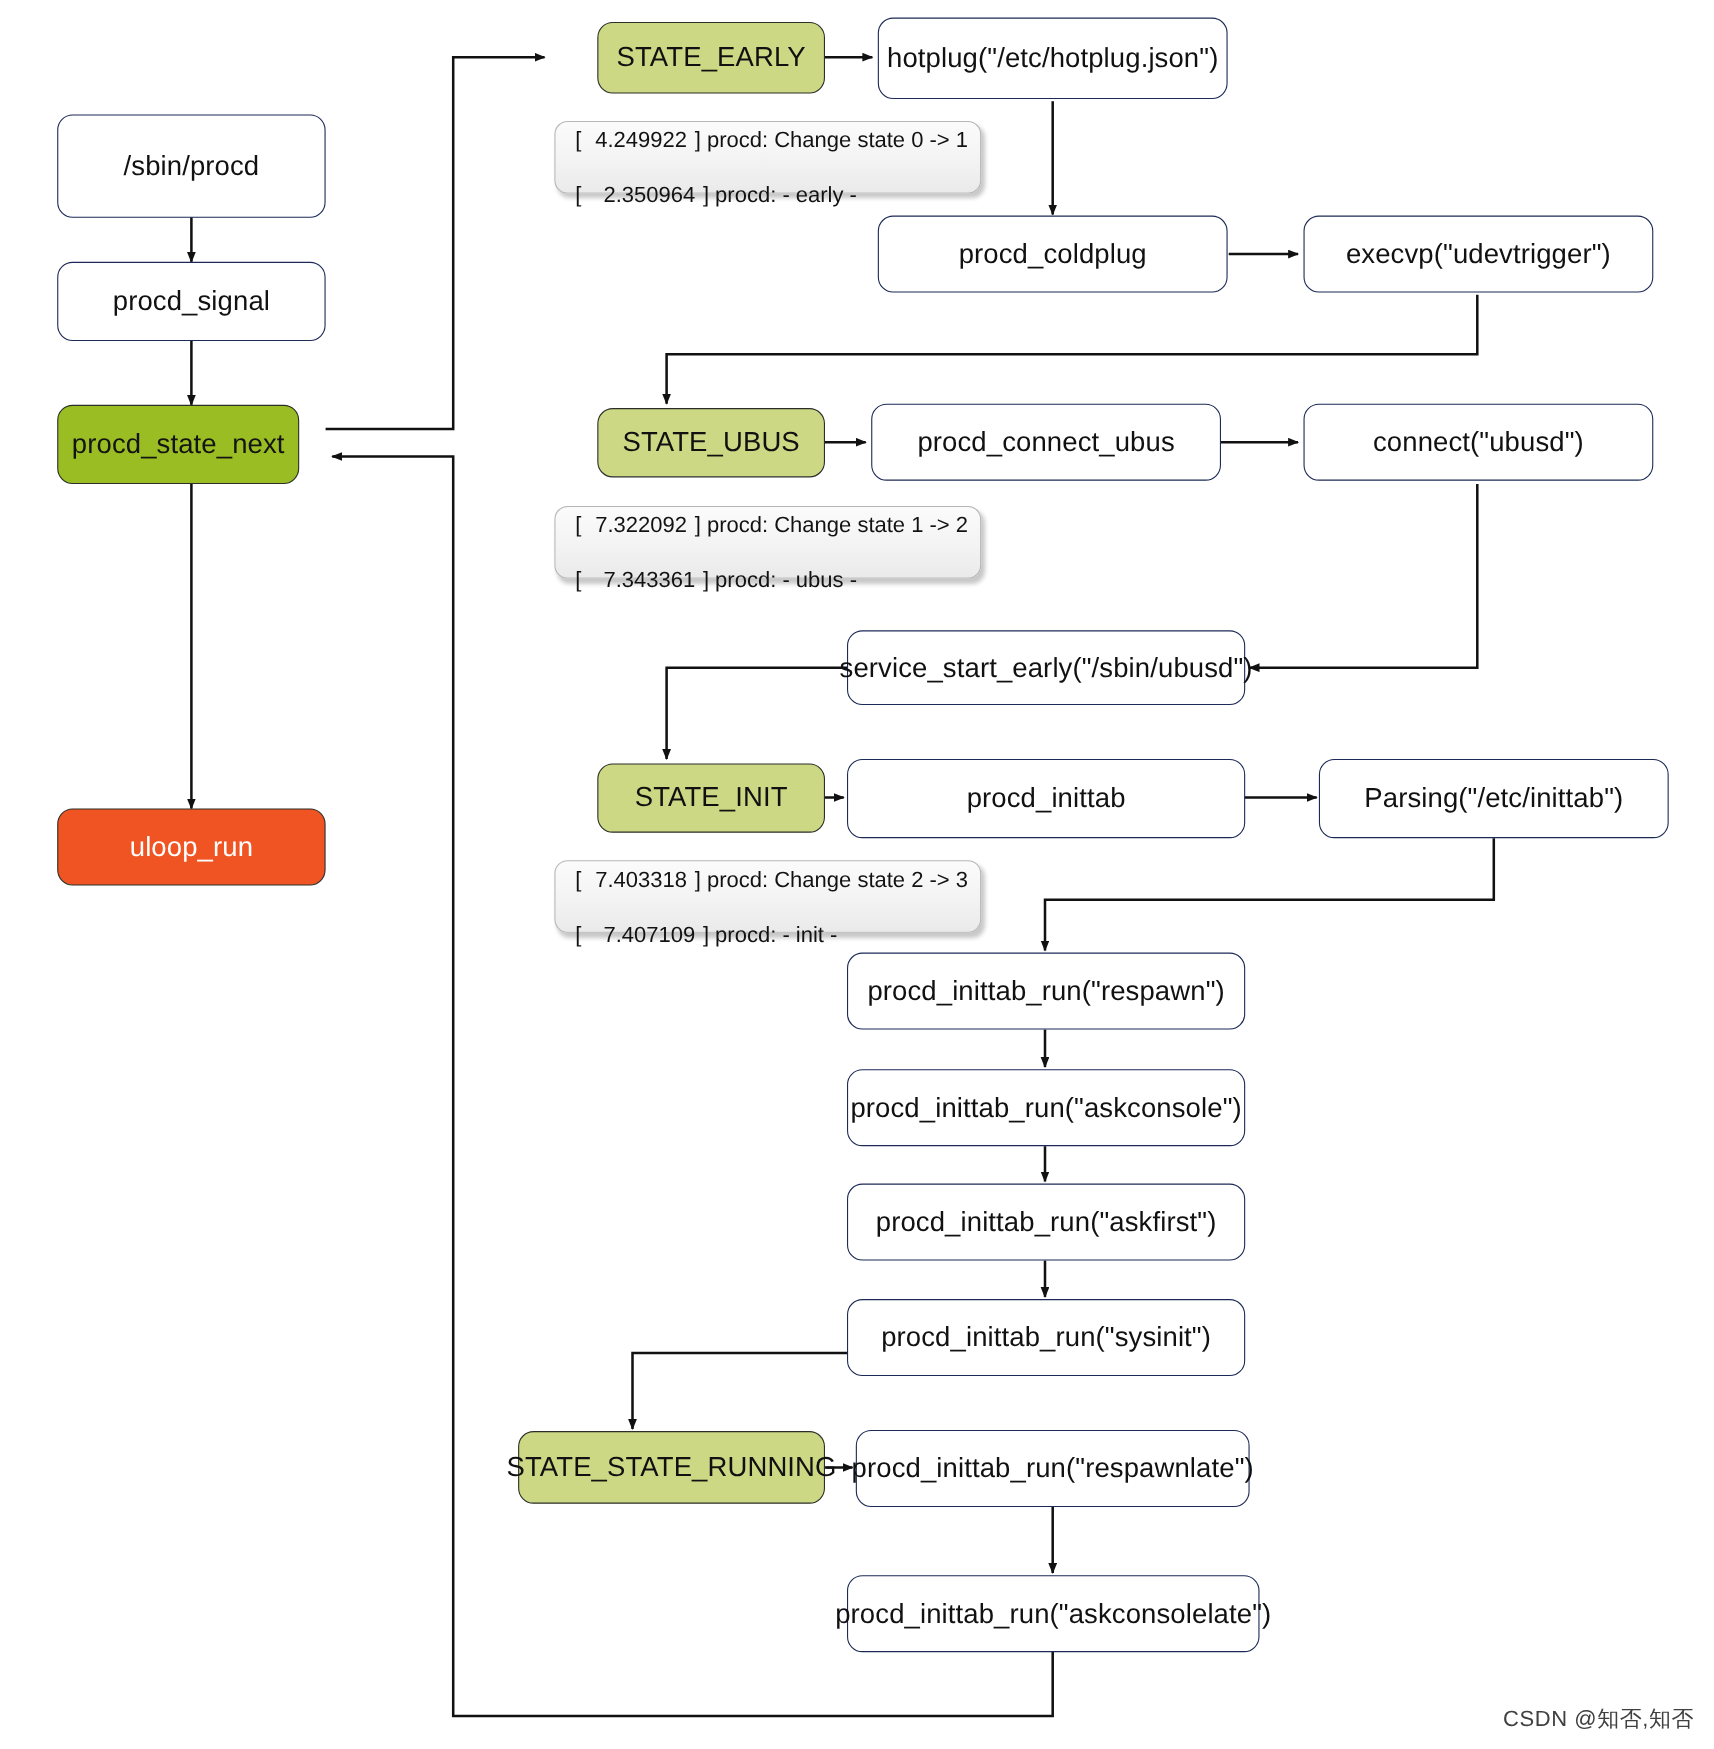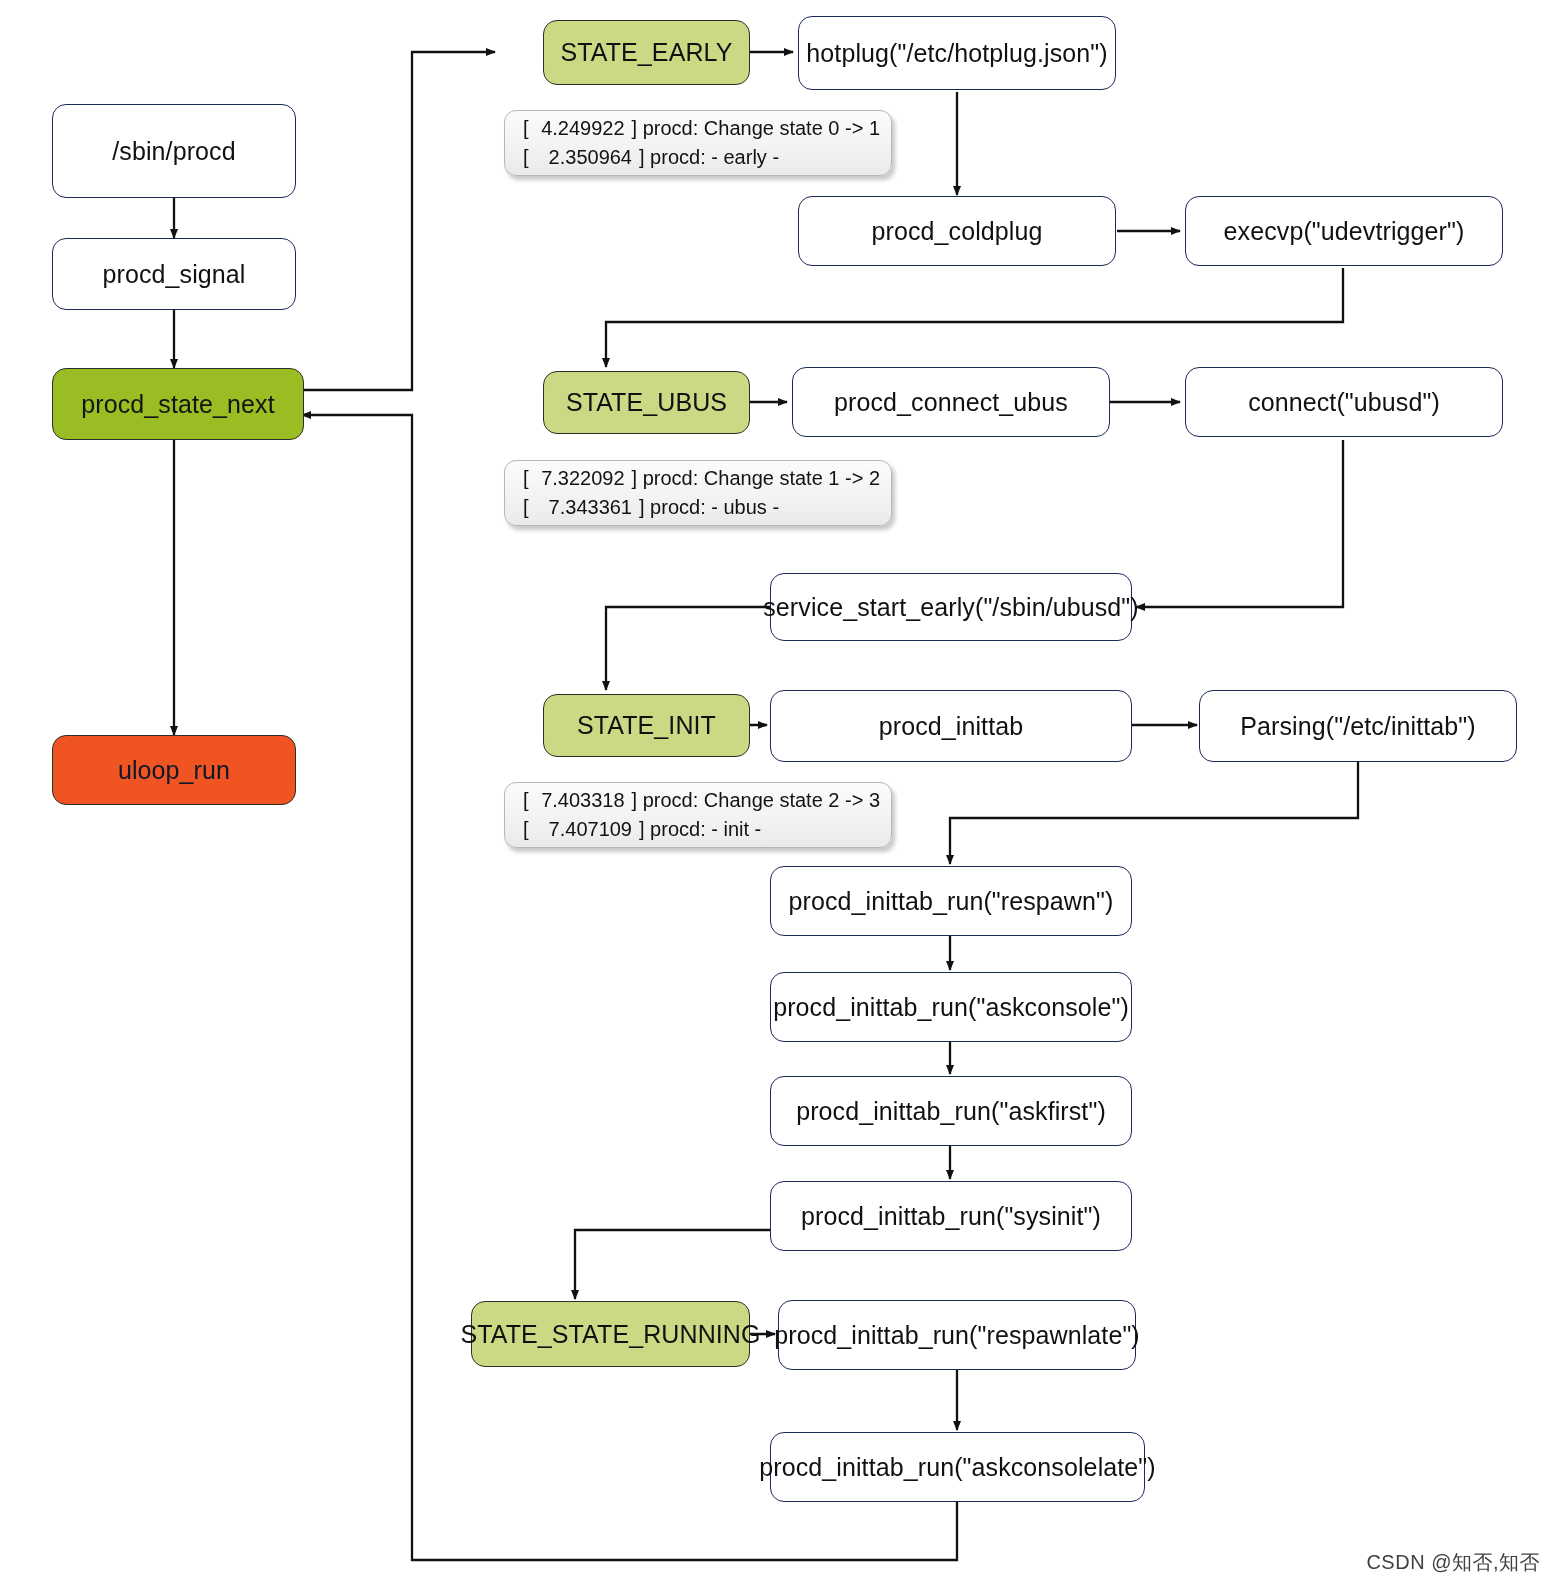--- a/index.html
+++ b/index.html
@@ -7,33 +7,33 @@
        font-family:"Liberation Sans","DejaVu Sans",sans-serif;}
   #stage{position:relative;width:1558px;height:1590px;overflow:hidden;background:#fff;}
   svg#wires{position:absolute;left:0;top:0;width:1558px;height:1590px;pointer-events:none;}
 
   .node{position:absolute;box-sizing:border-box;display:flex;align-items:center;
         justify-content:center;text-align:center;border-radius:14px;
         border:1.6px solid #1c2a57;background:#ffffff;color:#111111;
         font-size:25px;line-height:1.15;letter-spacing:.1px;padding:4px 10px;}
   .node.green-light{background:#ccd884;border-color:#2b2f28;margin-left:40px;}
   .node.green-dark{background:#9abd24;border-color:#2b2f28;color:#141414;}
-  .node.red{background:#f05423;border-color:#2b2f28;color:#0f172a;}
+  .node.red{background:#f05423;border-color:#2b2f28;color:#ffffff;}
 
   .logbox{position:absolute;box-sizing:border-box;border:1.4px solid #b6b6b6;
           border-radius:12px;
           background:linear-gradient(180deg,#fbfbfb 0%,#f3f3f3 55%,#eaeaea 100%);
           box-shadow:3px 4px 4px rgba(0,0,0,.22);
           padding:10px 16px 10px 18px;display:flex;flex-direction:column;
           justify-content:center;gap:6px;}
   .logline{display:flex;align-items:baseline;font-size:20px;color:#121212;
            white-space:pre;letter-spacing:0px;}
   .logline .brk{width:13px;display:inline-block;}
   .logline .ts{display:inline-block;min-width:96px;text-align:right;}
-  .logline .msg{margin-left:7px;}
+  .logline .msg{margin-left:7px;margin-top:21px;}
 
   .watermark{position:absolute;right:18px;bottom:14px;color:#404040;
              font-size:20px;letter-spacing:.5px;}
 </style>
 </head>
 <body>
 
 <div id="stage">
 
   <svg id="wires" viewBox="0 0 1558 1590" xmlns="http://www.w3.org/2000/svg">
@@ -80,21 +80,21 @@
   </svg>
 
   <div class="node" style="left:52px;top:104px;width:244px;height:94px;">
     <span>/sbin/procd</span>
   </div>
 
   <div class="node" style="left:52px;top:238px;width:244px;height:72px;">
     <span>procd_signal</span>
   </div>
 
-  <div class="node green-dark" style="left:52px;top:368px;width:252px;height:72px;">
+  <div class="node green-dark" style="left:52px;top:368px;width:220px;height:72px;">
     <span>procd_state_next</span>
   </div>
 
   <div class="node red" style="left:52px;top:735px;width:244px;height:70px;">
     <span>uloop_run</span>
   </div>
 
   <div class="node green-light" style="left:503px;top:20px;width:207px;height:65px;">
     <span>STATE_EARLY</span>
   </div>

